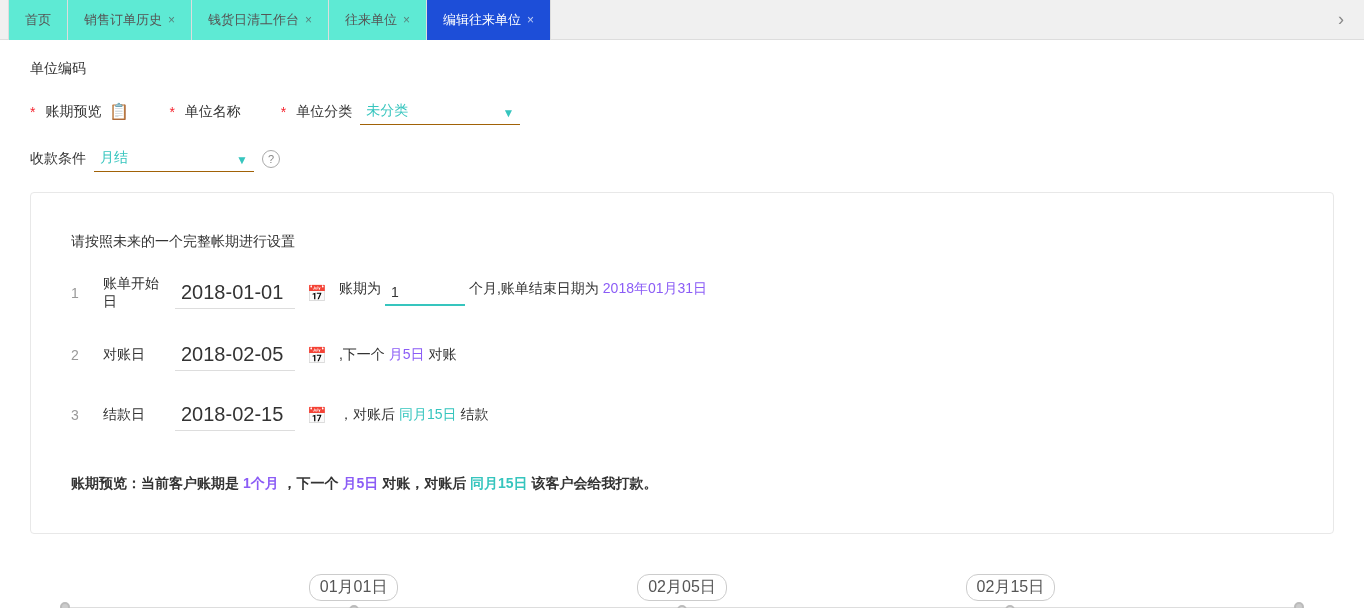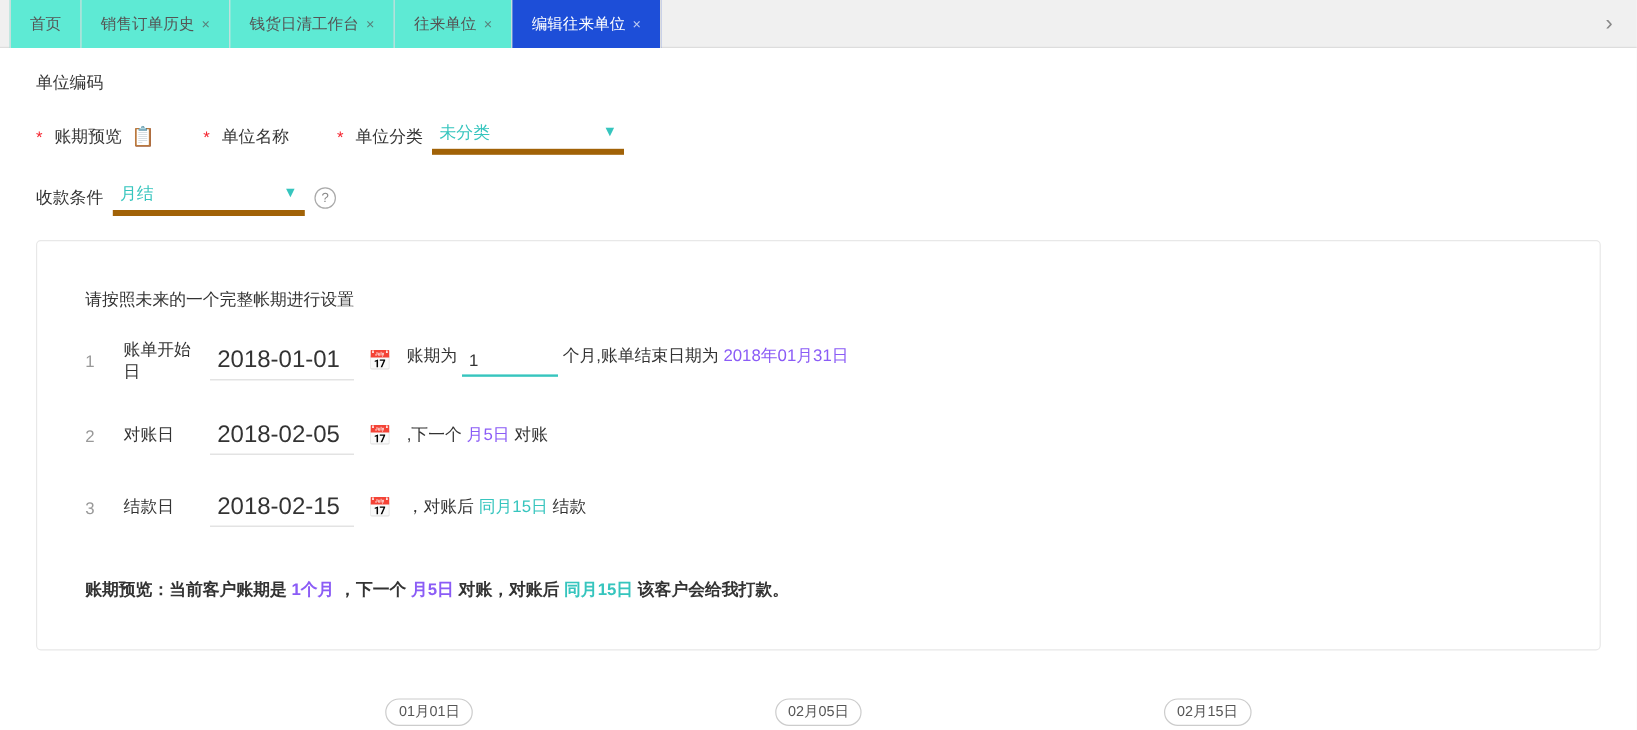--- a/index.html
+++ b/index.html
@@ -118,22 +118,22 @@
       width: 200px;
     }
     .input-icon {
       color: #36c5be;
       cursor: pointer;
       font-size: 16px;
     }
 
     .select-wrapper {
       display: flex;
-      align-items: flex-start;
-      border-bottom: 5px solid #a16207;
+      align-items: flex-end;
+      border-bottom: 1px solid #a16207;
       padding: 4px 6px;
       width: 160px;
       cursor: pointer;
       position: relative;
     }
     .select-value {
       flex: 1;
       color: #36c5be;
     }
     .select-arrow {
@@ -261,21 +261,21 @@
       border: 2px solid #bbb;
     }
     .node-dot.start {
       background: #ccc;
     }
     .node-badge {
       background: #fff;
       border: 1px solid #ccc;
       border-radius: 12px;
       padding: 2px 10px;
-      font-size: 12px;
+      font-size: 16px;
       color: #555;
     }
     .node-label-text {
       font-size: 12px;
       color: #666;
       margin-top: 4px;
     }
   </style>
 </head>
 <body>

